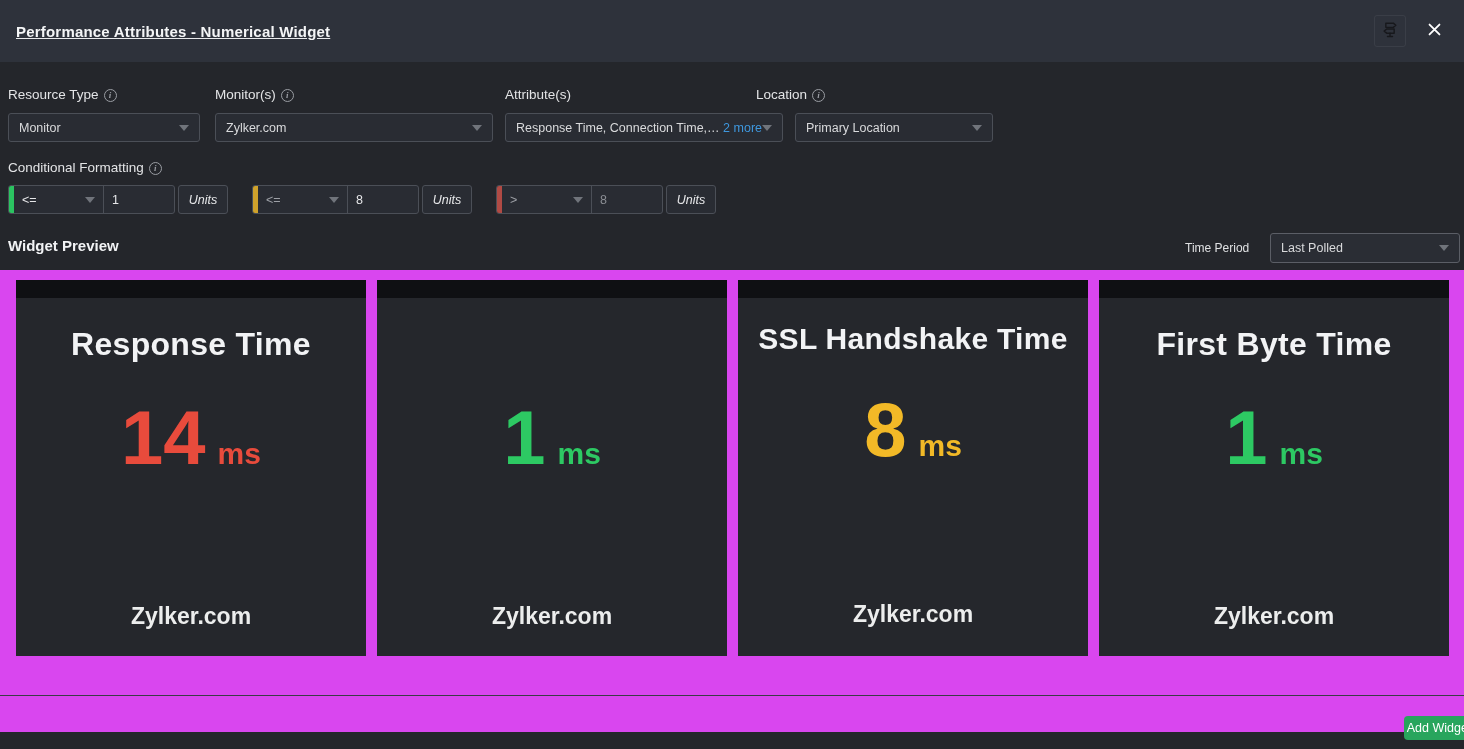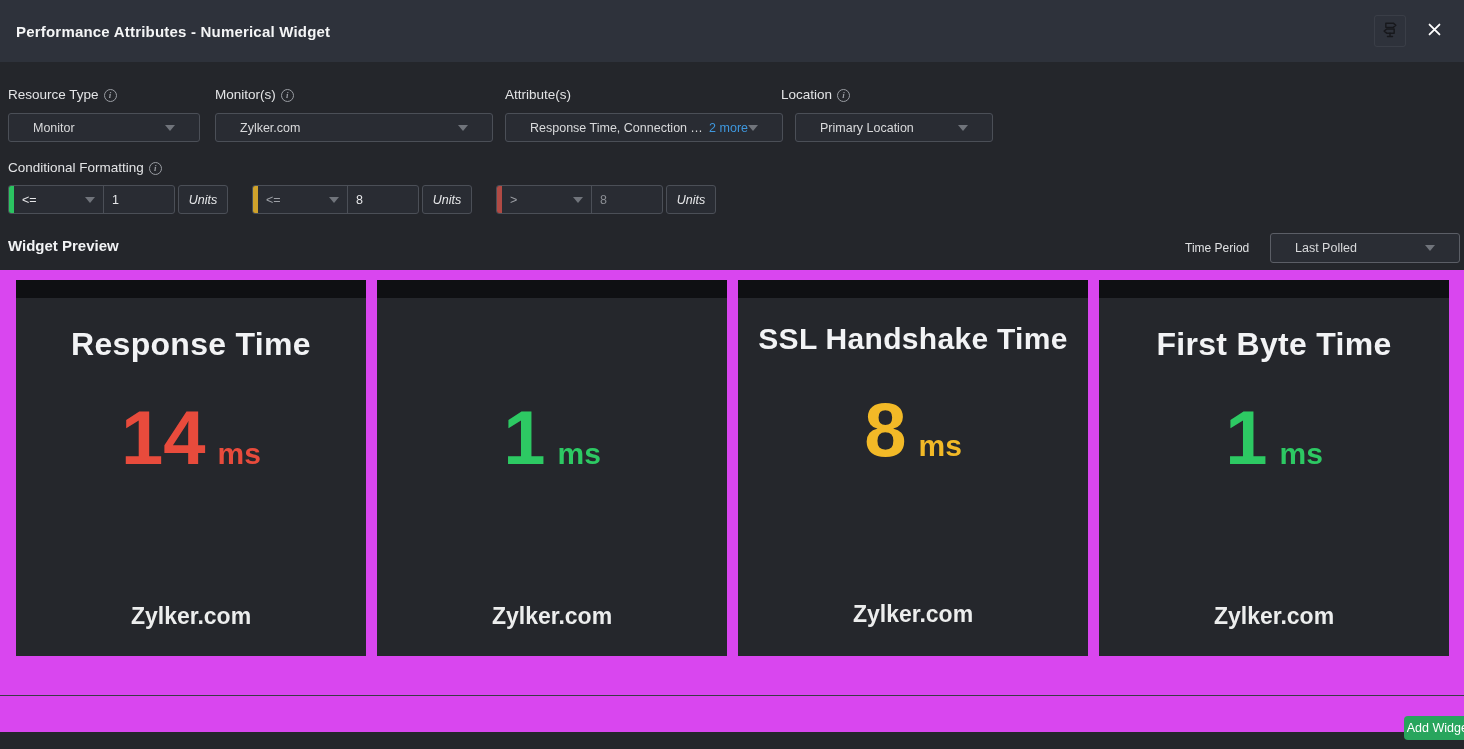--- a/index.html
+++ b/index.html
@@ -7,21 +7,21 @@
   body {
     font-family:"Liberation Sans", sans-serif;
     background:#24262b;
     color:#e8e9eb;
     position:relative;
     overflow:hidden;
   }
   
   .modal-header {
     position:absolute; top:0; left:0; width:1464px; height:62px;
-    background:#2e323b; display:flex; align-items:center; padding:0 16px;
+    background:#2e323b; display:flex; align-items:center; padding:0 16px;text-decoration:underline;
   }
   .modal-title { font-size:15px; font-weight:700; color:#f4f5f6; letter-spacing:.2px; }
   .header-actions { margin-left:auto; display:flex; align-items:center; gap:14px; }
   .tour-btn {
     width:32px; height:32px; border:1px solid #3a3e47; border-radius:3px;
     display:flex; align-items:center; justify-content:center; cursor:pointer;
   }
   .close-btn {
     width:28px; height:28px; display:flex; align-items:center; justify-content:center;
     cursor:pointer; color:#ffffff;
@@ -29,21 +29,21 @@
   
   .field-label { position:absolute; font-size:13.5px; color:#e3e4e6; display:flex; align-items:flex-end; gap:5px; }
   .info-icon {
     width:13px; height:13px; border:1px solid #9a9da3; border-radius:50%;
     color:#9a9da3; font-size:9px; line-height:11px; text-align:center;
     font-family:"Liberation Serif", serif; font-style:italic; font-weight:700; display:inline-block;
   }
   
   .select-box {
     position:absolute; height:29px; background:#292c33; border:1px solid #4b4f57;
-    border-radius:3px; display:flex; align-items:center; padding:0 24px;
+    border-radius:3px; display:flex; align-items:center; padding:0 10px;
     font-size:12.5px; color:#d9dadc; cursor:pointer; white-space:nowrap; overflow:hidden;
   }
   .select-box .chevron { margin-left:auto; flex:0 0 auto; }
   .chevron {
     width:0; height:0; border-left:5px solid transparent; border-right:5px solid transparent;
     border-top:6px solid #70747b; display:inline-block;
   }
   .more-link { color:#3e97dd; margin-left:3px; cursor:pointer; flex:0 0 auto; }
   .val-ellipsis { overflow:hidden; text-overflow:ellipsis; }
   
@@ -143,21 +143,21 @@
 
 <div class="field-label" style="top:87px; left:505px;">
   <span>Attribute(s)</span>
 </div>
 <div class="select-box" style="top:113px; left:505px; width:278px;">
   <span class="val-ellipsis" style="max-width:205px;">Response Time, Connection Time, SSL ...</span>
   <span class="more-link">2 more</span>
   <span class="chevron"></span>
 </div>
 
-<div class="field-label" style="top:87px; left:781px;">
+<div class="field-label" style="top:87px; left:756px;">
   <span>Location</span>
   <span class="info-icon">i</span>
 </div>
 <div class="select-box" style="top:113px; left:795px; width:198px;">
   <span class="val-ellipsis">Primary Location</span>
   <span class="chevron"></span>
 </div>
 
 <div class="field-label" style="top:160px; left:8px;">
   <span>Conditional Formatting</span>

